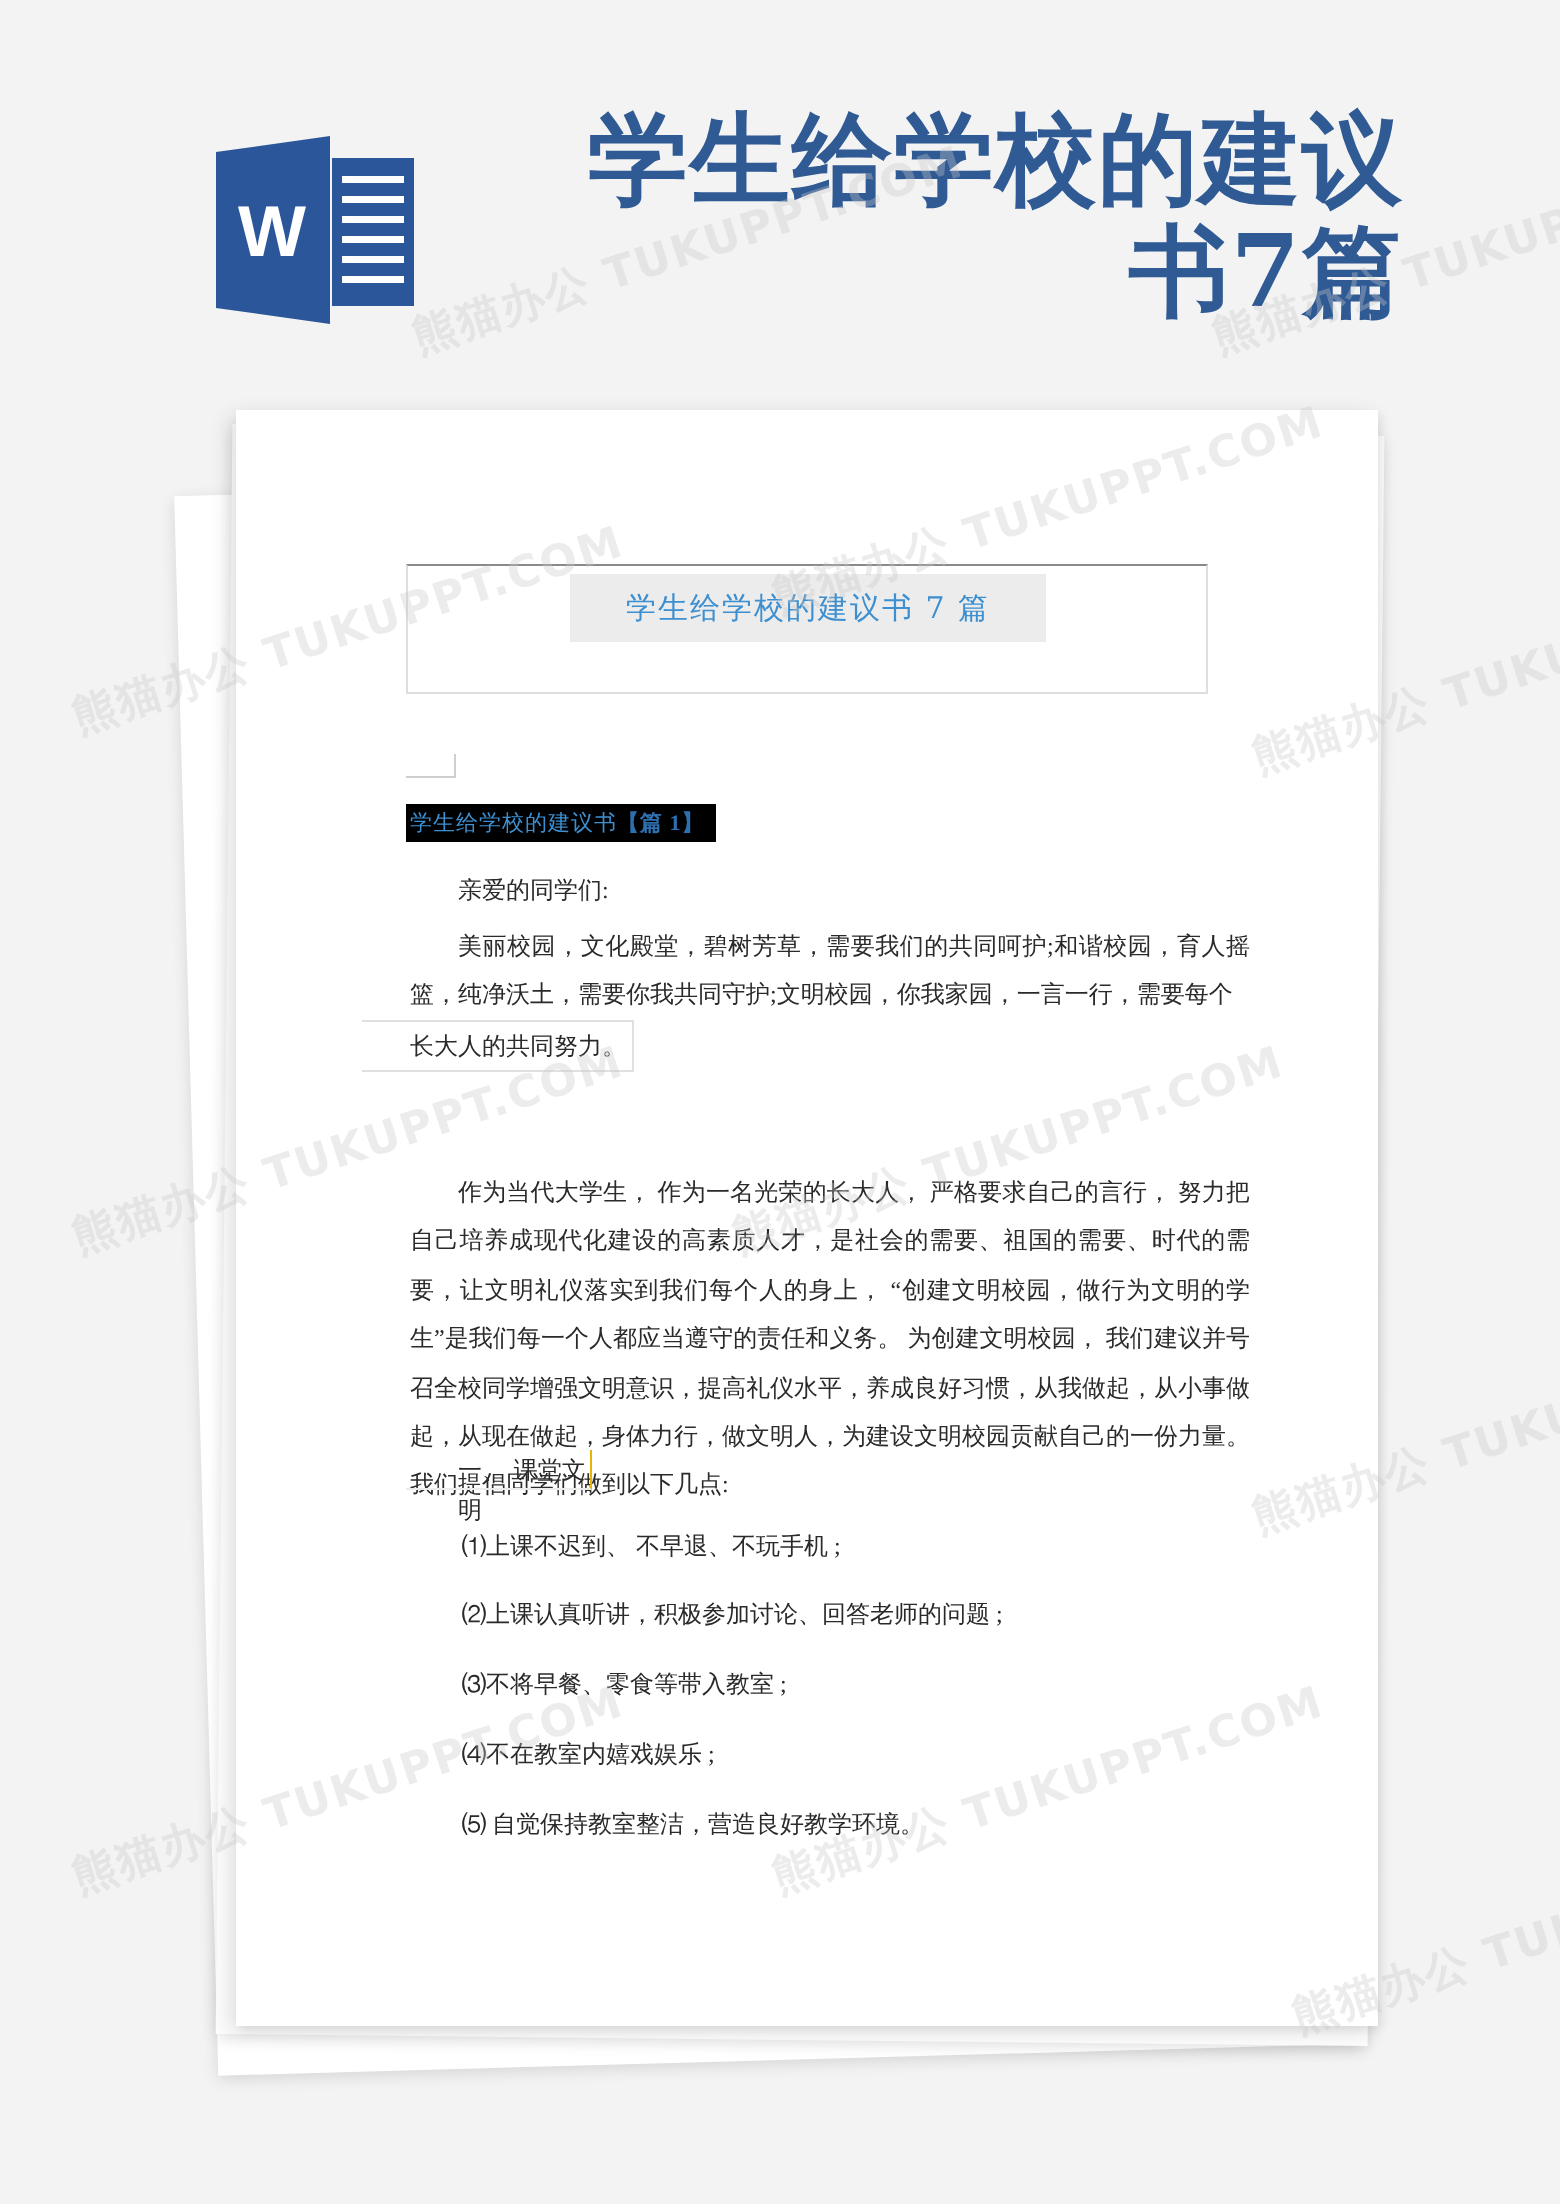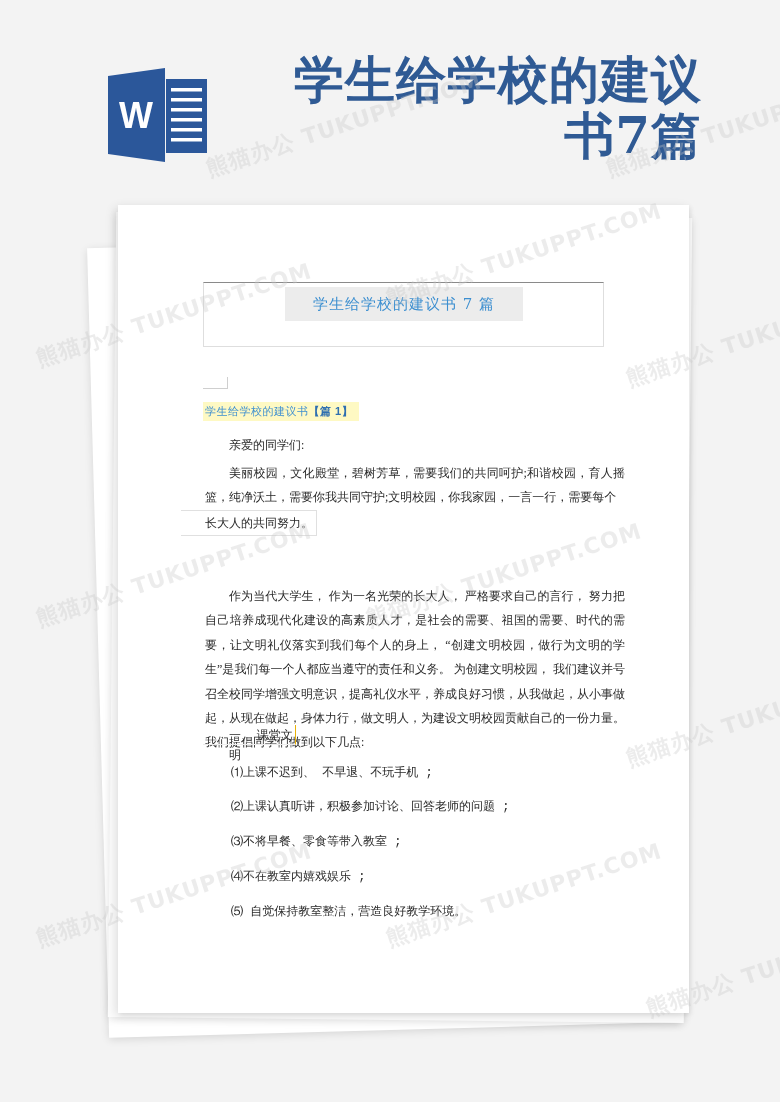--- a/index.html
+++ b/index.html
@@ -65,23 +65,23 @@
     font-family: "DejaVu Serif", serif;
     letter-spacing: 1px;
   }
   .stub-mark {
     position: absolute; left: 85px; top: 172px; width: 25px; height: 12px;
     border-right: 1px solid #cfcfcf; border-bottom: 1px solid #cfcfcf;
   }
   .section-heading {
     position: absolute; left: 85px; top: 197px;
     font-size: 11px; color: #3d8fd0;
-    font-family: Liberation Sans, sans-serif;
+    font-family: Liberation Serif, serif;
     letter-spacing: 0.5px;
-    background: #fef9c3;
+    background: #000000;
     padding: 2px 6px 2px 2px;
   }
   .section-heading .bracket { color: #2e6fb0; font-weight: bold; }
   .body-text {
     position: absolute; left: 87px; width: 420px;
     font-size: 12px; line-height: 24.4px;
     color: #2a2a2a;
     font-family: Liberation Serif, serif;
     text-align: justify;
   }
@@ -92,21 +92,21 @@
   .para2 { top: 343px; margin-top: 36px; }
   .subhead {
     position: absolute; left: 85px; top: 520px; width: 93px; height: 20px;
     font-size: 12px; color: #2a2a2a; line-height: 20px;
     border-bottom: 1px solid #ececec; border-right: 1px solid #eab308;
     padding-left: 26px;
   }
   .list-item {
     position: absolute; left: 113px;
     font-size: 12px; color: #2a2a2a; line-height: 20px;
-    font-family: Liberation Mono, monospace;
+    font-family: Liberation Serif, serif;
   }
 </style>
 </head>
 <body>
 
 <svg class="word-icon" viewBox="0 0 100 94">
   <rect x="58" y="11" width="41" height="74" fill="#2b579a"></rect>
   <g fill="#ffffff">
     <rect x="63" y="20" width="31" height="3.5"></rect>
     <rect x="63" y="30" width="31" height="3.5"></rect>

